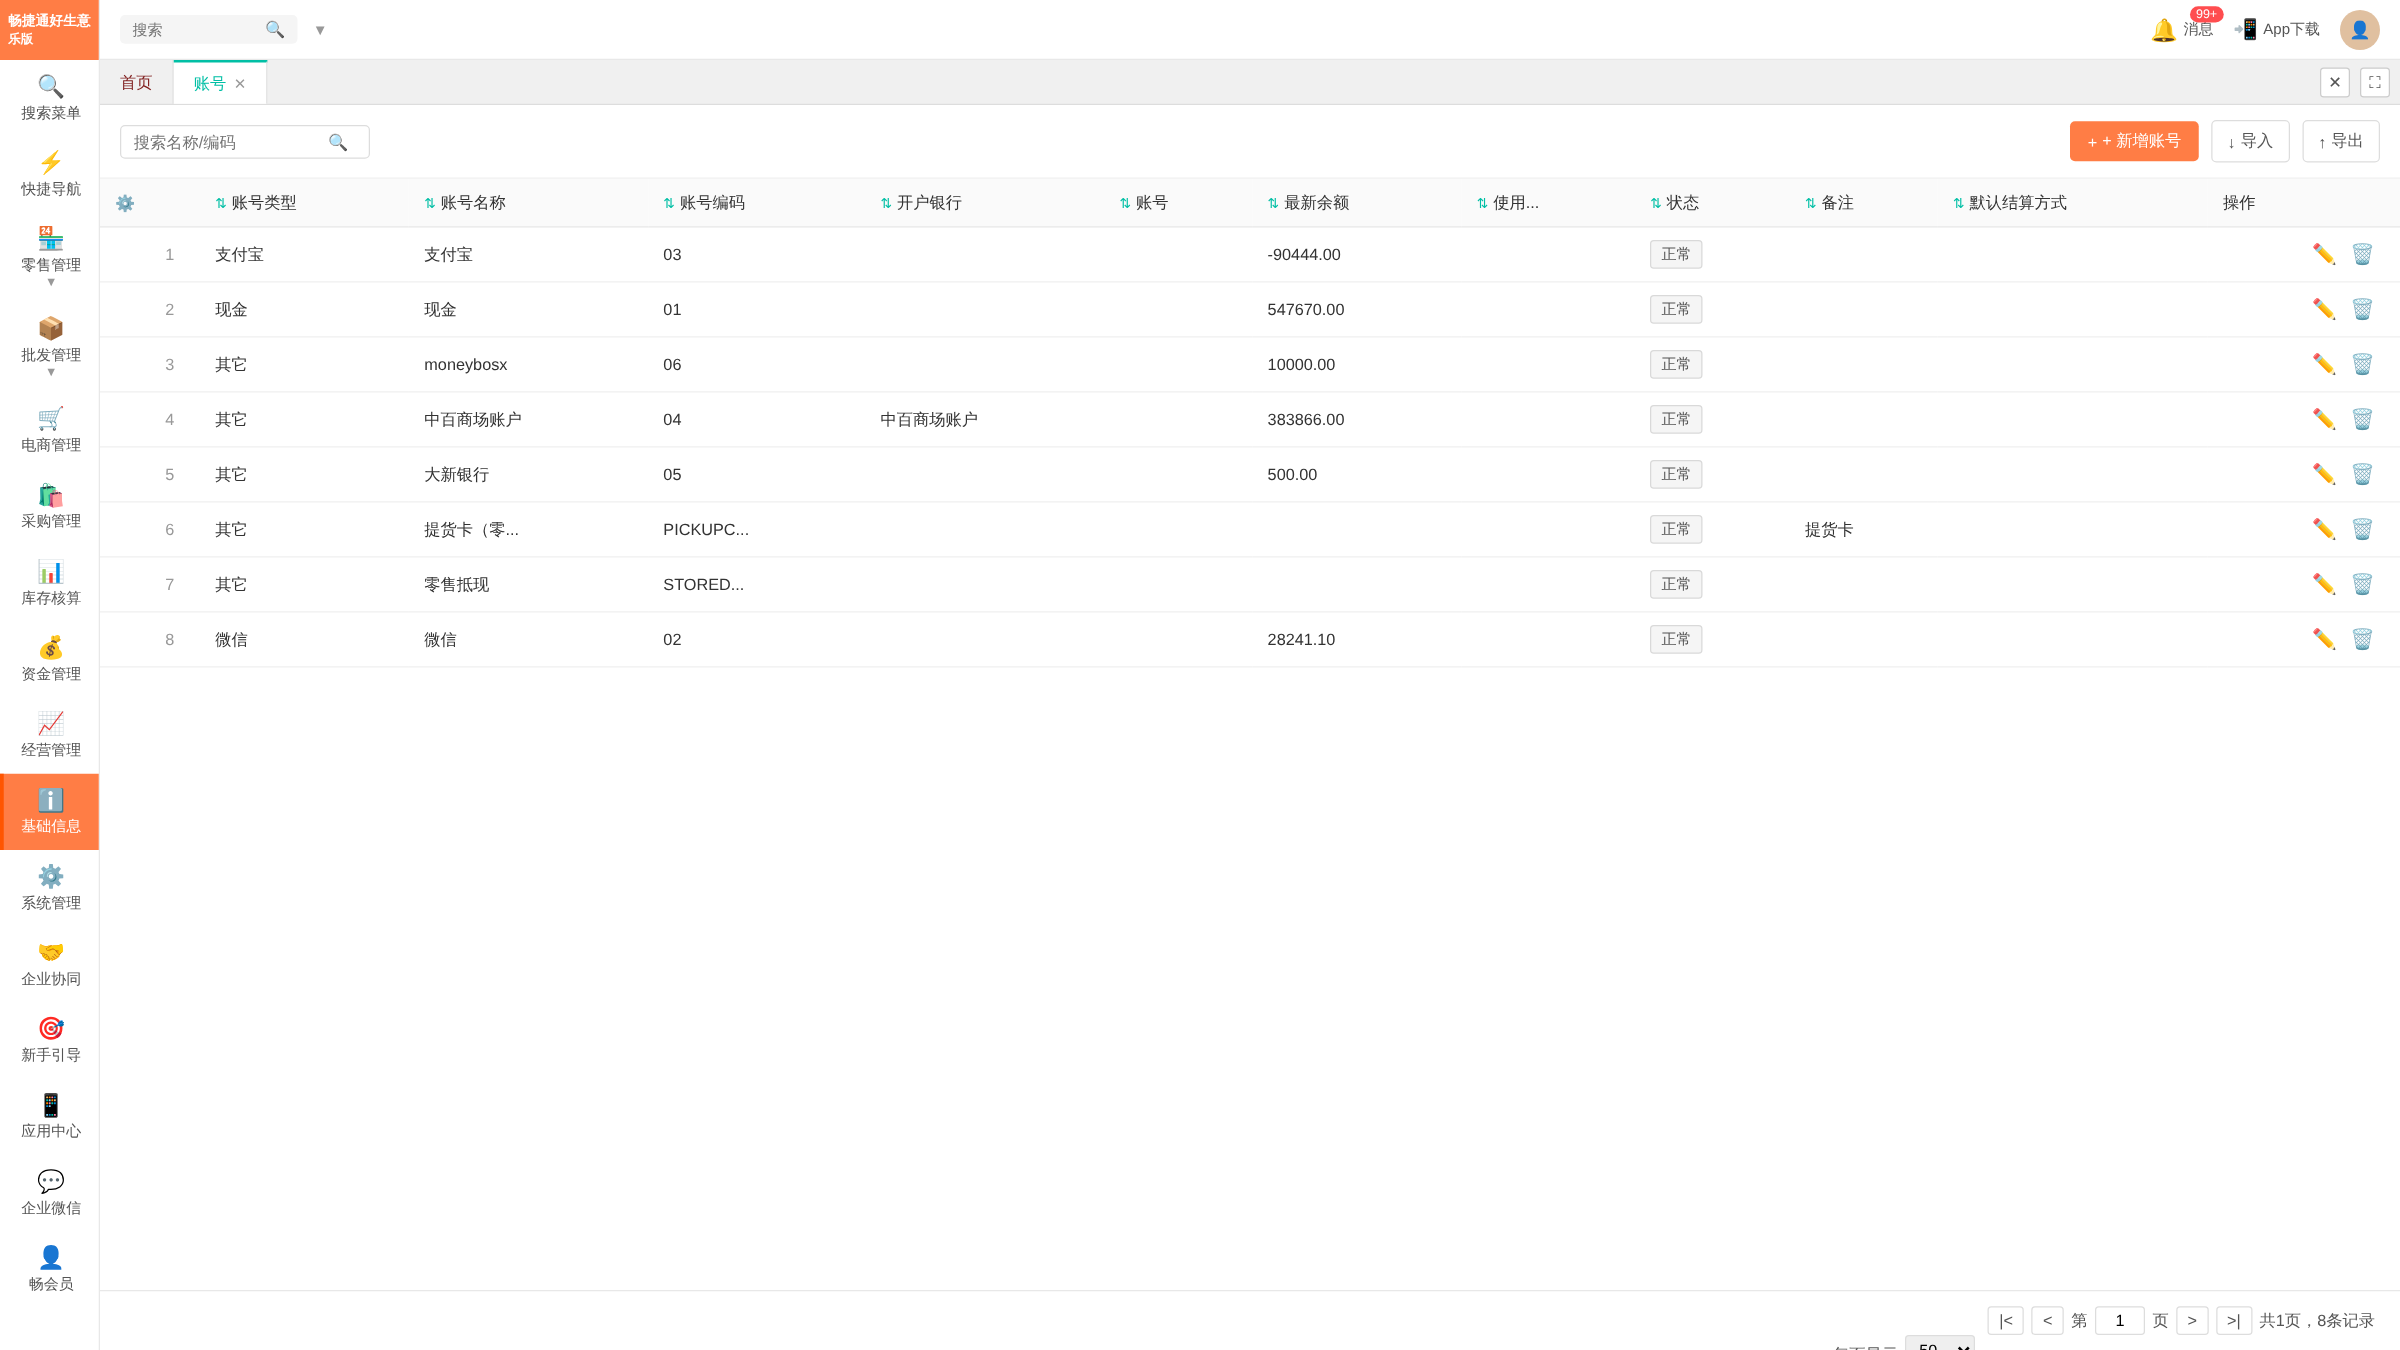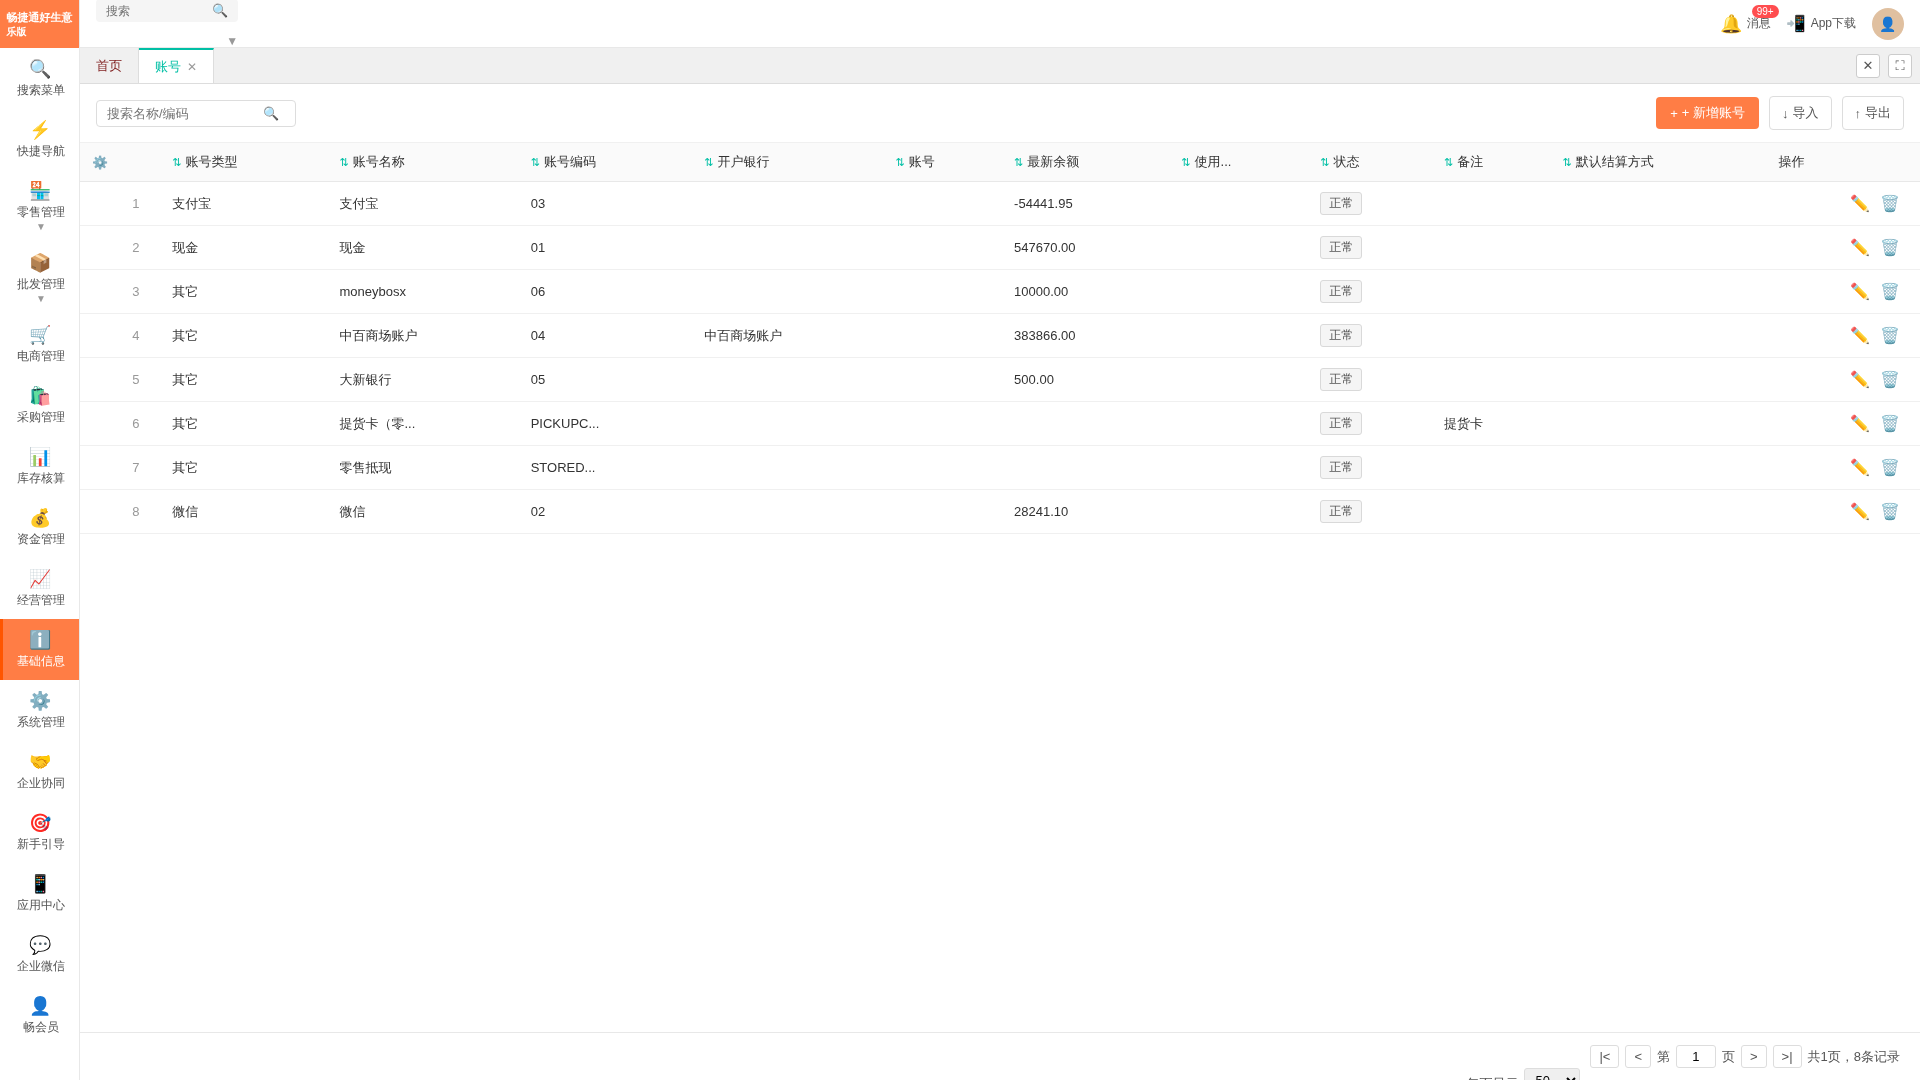--- a/index.html
+++ b/index.html
@@ -59,23 +59,22 @@
       background: #fff;
       display: flex;
       align-items: center;
       justify-content: space-between;
       padding: 0 16px;
       border-bottom: 1px solid #e8e8e8;
       flex-shrink: 0;
     }
     .header-left {
       display: flex;
-      align-items: flex-end;
+      align-items: center;
       gap: 12px;
-      flex-direction: column;
     }
     .search-box-top {
       display: flex;
       align-items: center;
       background: #f5f5f5;
       border-radius: 4px;
       padding: 4px 10px;
       gap: 6px;
     }
     .search-box-top input {
@@ -535,21 +534,21 @@
         </thead>
         <tbody id="table-body">
         <tr>
       <td class="settings-icon-cell"></td>
       <td class="row-num">1</td>
       <td>支付宝</td>
       <td>支付宝</td>
       <td>03</td>
       <td></td>
       <td></td>
-      <td>-54441.95</td>
+      <td>-90444.00</td>
       <td></td>
       <td><span class="status-badge">正常</span></td>
       <td></td>
       <td></td>
       <td>
         <div class="action-icons">
           <span class="action-icon" title="编辑">✏️</span>
           <span class="action-icon" title="删除">🗑️</span>
         </div>
       </td>

